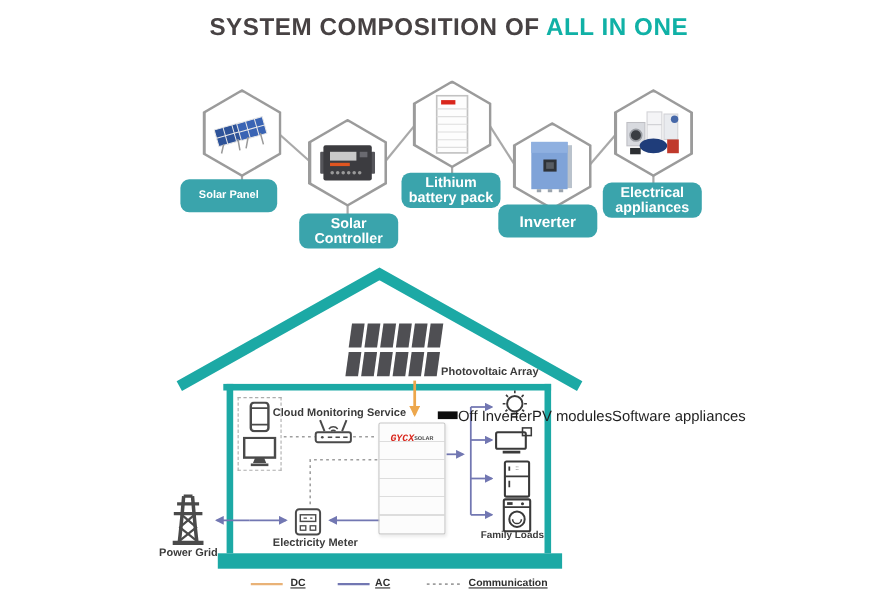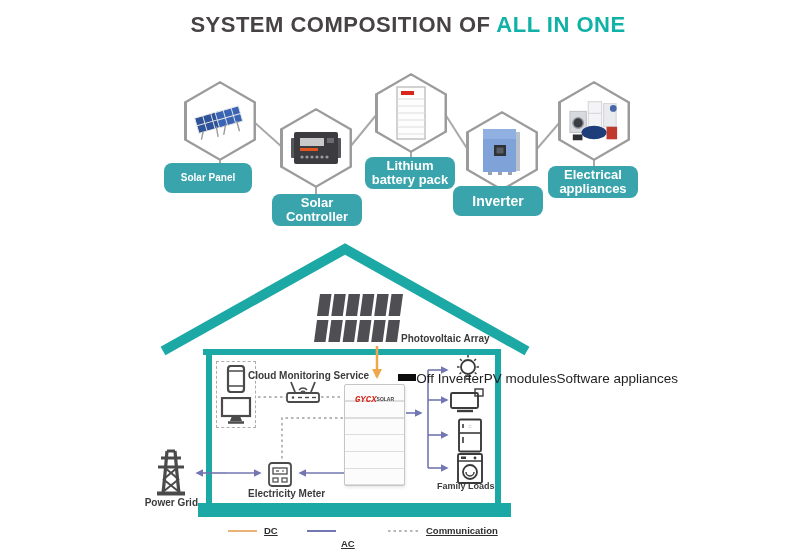--- a/index.html
+++ b/index.html
@@ -318,16 +318,16 @@
   </svg>
 
   <div id="features" class="abs">
     <div class="dash"></div>
     <div class="feat">Off Inverter</div>
     <div class="feat">PV modules</div>
     <div class="feat">Software appliances</div>
   </div>
 
   <div class="legend-label" style="left:264px;top:525px">DC</div>
-  <div class="legend-label" style="left:341px;top:538px">AC</div>
+  <div class="legend-label" style="left:341px;top:525px">AC</div>
   <div class="legend-label" style="left:426px;top:525px">Communication</div>
 
 </div>
 
 </body></html>

